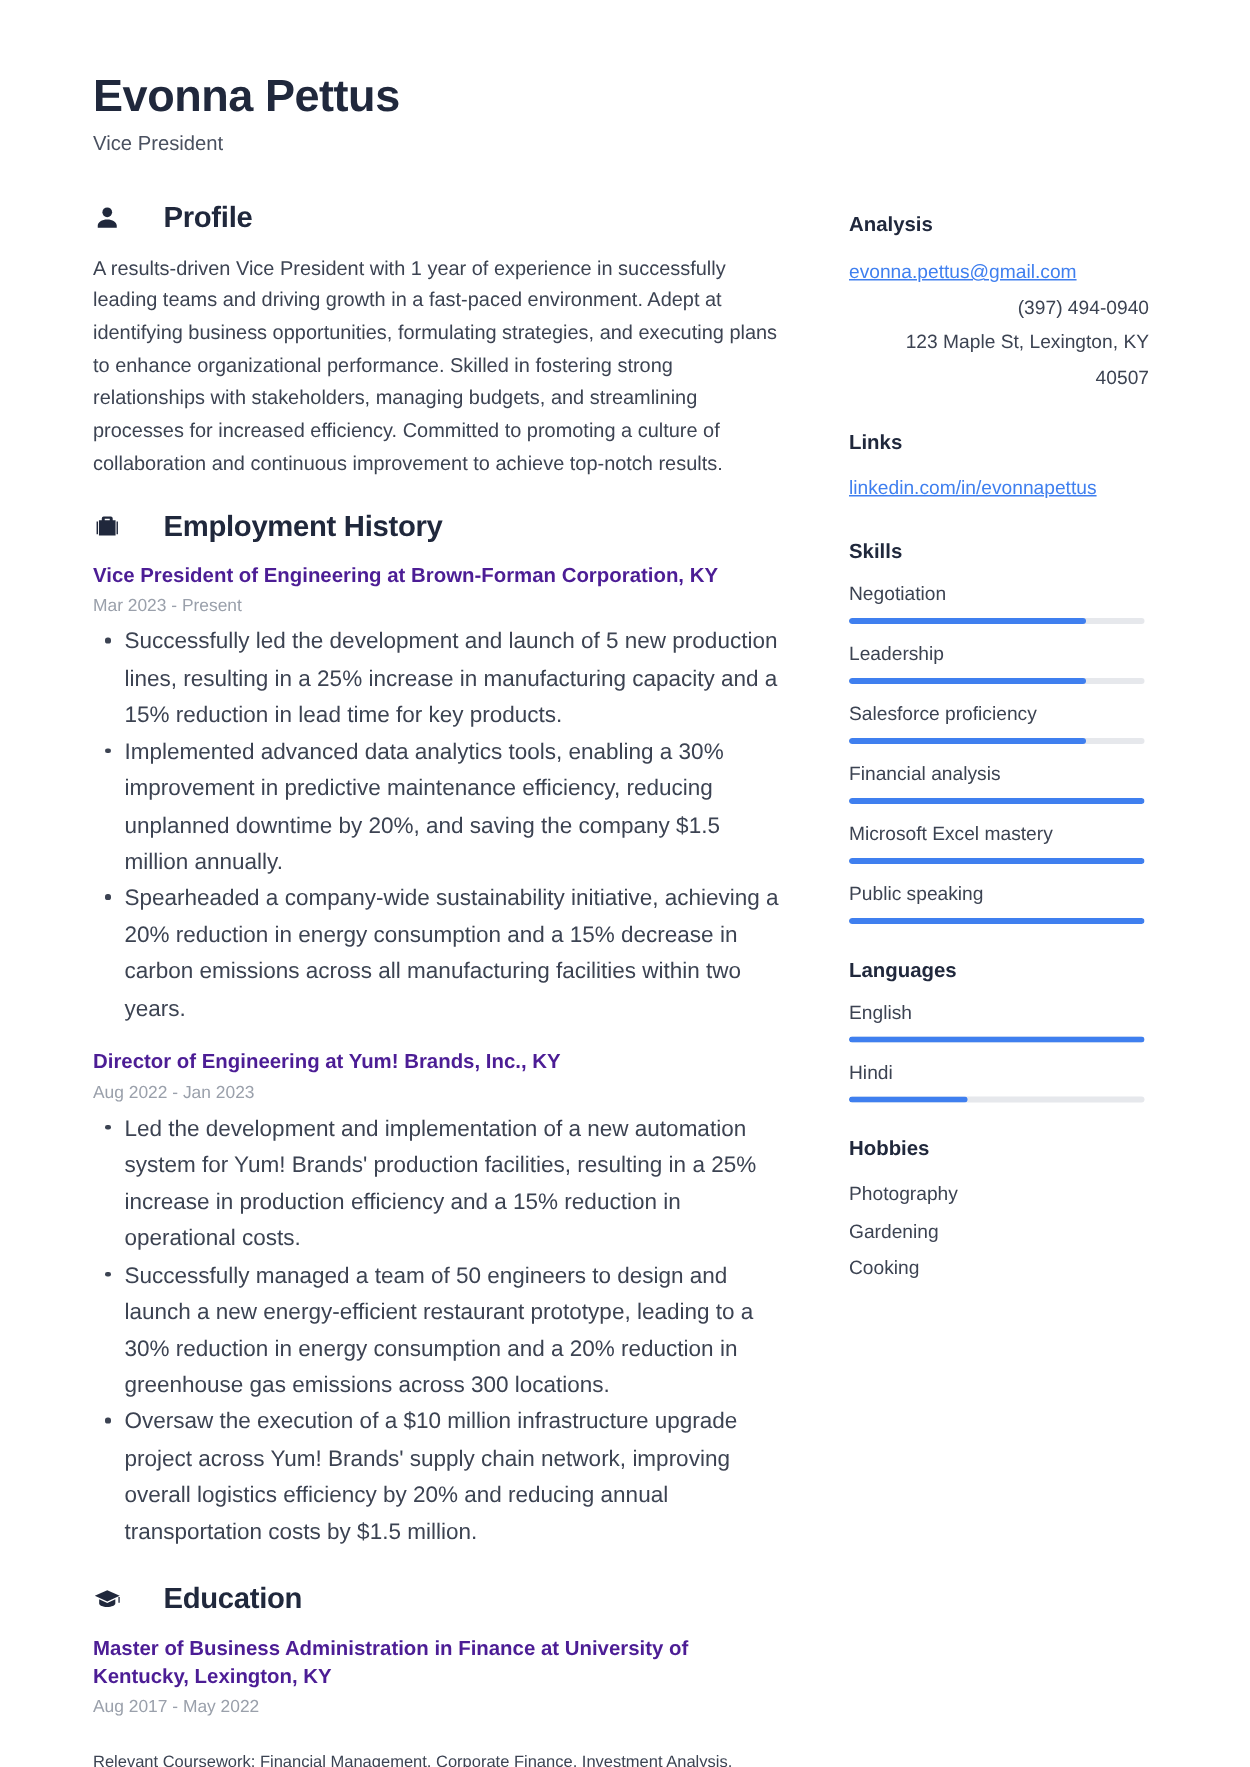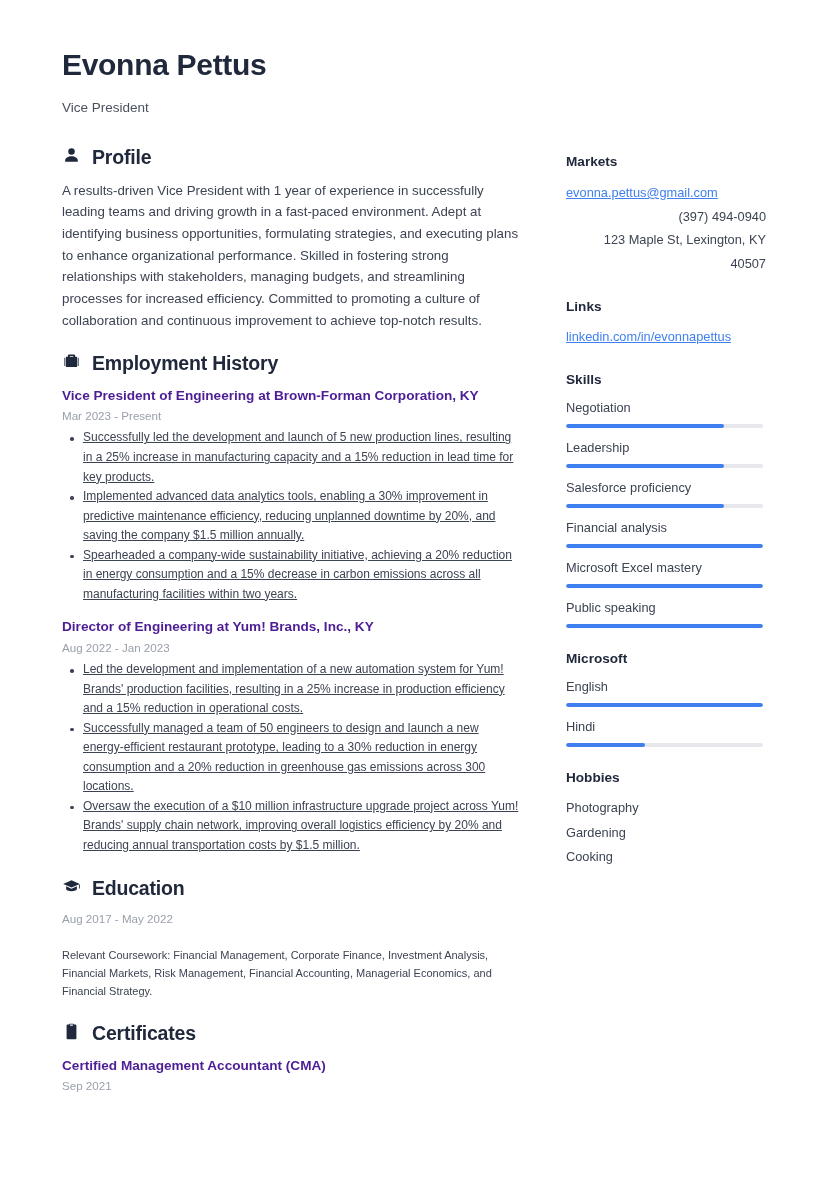--- a/index.html
+++ b/index.html
@@ -10,49 +10,49 @@
     -webkit-font-smoothing:antialiased;
   }
   .page { position:relative; width:833px; height:1097px; padding:0; }
 
   
   .header { padding:48px 62px 0 62px; }
   .full-name {
     font-size:30px; font-weight:700; letter-spacing:-0.3px;
     color:#20283c; line-height:1.1;
   }
-  .job-title { font-size:13.5px; color:#4a5160; margin-top:19px; line-height:1.2; }
+  .job-title { font-size:13.5px; color:#4a5160; margin-top:7px; line-height:1.2; }
 
   
   .columns { display:flex; padding:0 62px 0 62px; margin-top:30px; align-items:flex-start; }
   .main-col { width:460px; flex:0 0 460px; }
   .gap { flex:0 0 44px; }
   .side-col { width:200px; flex:0 0 200px; padding-top:7px; }
 
   
   .section { margin-bottom:6px; }
   .section + .section { margin-top:21px; }
-  .sec-head { display:flex; gap:11px; margin-bottom:11px; }
+  .sec-head { display:flex; align-items:center; gap:28px; margin-bottom:11px; }
   .sec-icon { width:19px; height:19px; flex:0 0 19px; display:block; color:#20283c; }
   .sec-icon svg { width:19px; height:19px; display:block; fill:#20283c; }
   .sec-title { font-size:19.5px; font-weight:700; color:#20283c; letter-spacing:-0.2px; line-height:1.15; }
 
   .sec-body { padding-left:0px; }
   .para { font-size:13.3px; line-height:1.63; color:#3c4352; }
 
   
   .entry { margin-bottom:3px; }
   .entry + .entry { margin-top:13px; }
   .entry-title { font-size:13.6px; font-weight:700; color:#4c1d95; line-height:1.42; }
   .entry-date { font-size:11.6px; color:#9aa0ab; margin-top:2px; line-height:1.5; }
   .entry-desc { font-size:11px; line-height:1.63; color:#3c4352; margin-top:20px; }
   ul.bullets { list-style:none; margin-top:4px; padding-left:0; }
   ul.bullets li {
-    position:relative; padding-left:21px; font-size:12px;
-    line-height:1.63; color:#3c4352; margin-bottom:0px;text-decoration:underline;
+    position:relative; padding-left:21px; font-size:15px;
+    line-height:1.63; color:#3c4352; margin-bottom:0px;
   }
   ul.bullets li::before {
     content:""; position:absolute; left:8px; top:9px;
     width:3.5px; height:3.5px; border-radius:50%; background:#3c4352;
   }
 
   
   .side-block { margin-bottom:22px; }
   .side-title { font-size:13.6px; font-weight:700; color:#20283c; margin-bottom:10px; line-height:1.3; }
   .side-line { font-size:12.8px; color:#3c4352; line-height:1.85;text-align:right; }
@@ -134,20 +134,21 @@
             <svg viewBox="0 0 24 24">
                 <path d="M12 4L1.5 8.7 12 13.4l10.5-4.7L12 4z"></path>
                 <path d="M5.2 11.6v3.6c0 1.6 3 2.9 6.8 2.9s6.8-1.3 6.8-2.9v-3.6L12 14.7l-6.8-3.1z"></path>
                 <path d="M21.4 9.6v4.9h1.1V9.6h-1.1z"></path>
               </svg>
           </span>
           <span class="sec-title">Education</span>
         </div>
         <div class="sec-body">
           <div class="entry">
+            <div class="entry-title">Master of Business Administration in Finance at University of Kentucky, Lexington, KY</div>
             <div class="entry-date">Aug 2017 - May 2022</div>
             <div class="entry-desc">Relevant Coursework: Financial Management, Corporate Finance, Investment Analysis, Financial Markets, Risk Management, Financial Accounting, Managerial Economics, and Financial Strategy.</div>
           </div>
         </div>
       </div>
 
       <div class="section">
         <div class="sec-head">
           <span class="sec-icon">
             <svg viewBox="0 0 24 24">
@@ -164,21 +165,21 @@
         </div>
       </div>
 
     </div>
 
     <div class="gap"></div>
 
     <div class="side-col">
 
       <div class="side-block">
-        <div class="side-title">Markets</div>
+        <div class="side-title">Analysis</div>
         <a class="side-link" href="#">evonna.pettus@gmail.com</a>
         <div class="side-line">(397) 494-0940</div>
         <div class="side-line">123 Maple St, Lexington, KY 40507</div>
       </div>
 
       <div class="side-block">
         <div class="side-title">Links</div>
         <a class="side-link" href="#">linkedin.com/in/evonnapettus</a>
       </div>
 
@@ -217,21 +218,21 @@
         </div>
         <div class="meter">
           <div class="meter-label">Public speaking</div>
           <div class="meter-track">
             <div class="meter-fill" style="width: 100%;"></div>
           </div>
         </div>
       </div>
 
       <div class="side-block">
-        <div class="side-title">Microsoft</div>
+        <div class="side-title">Languages</div>
         <div class="meter">
           <div class="meter-label">English</div>
           <div class="meter-track">
             <div class="meter-fill" style="width: 100%;"></div>
           </div>
         </div>
         <div class="meter">
           <div class="meter-label">Hindi</div>
           <div class="meter-track">
             <div class="meter-fill" style="width: 40%;"></div>

